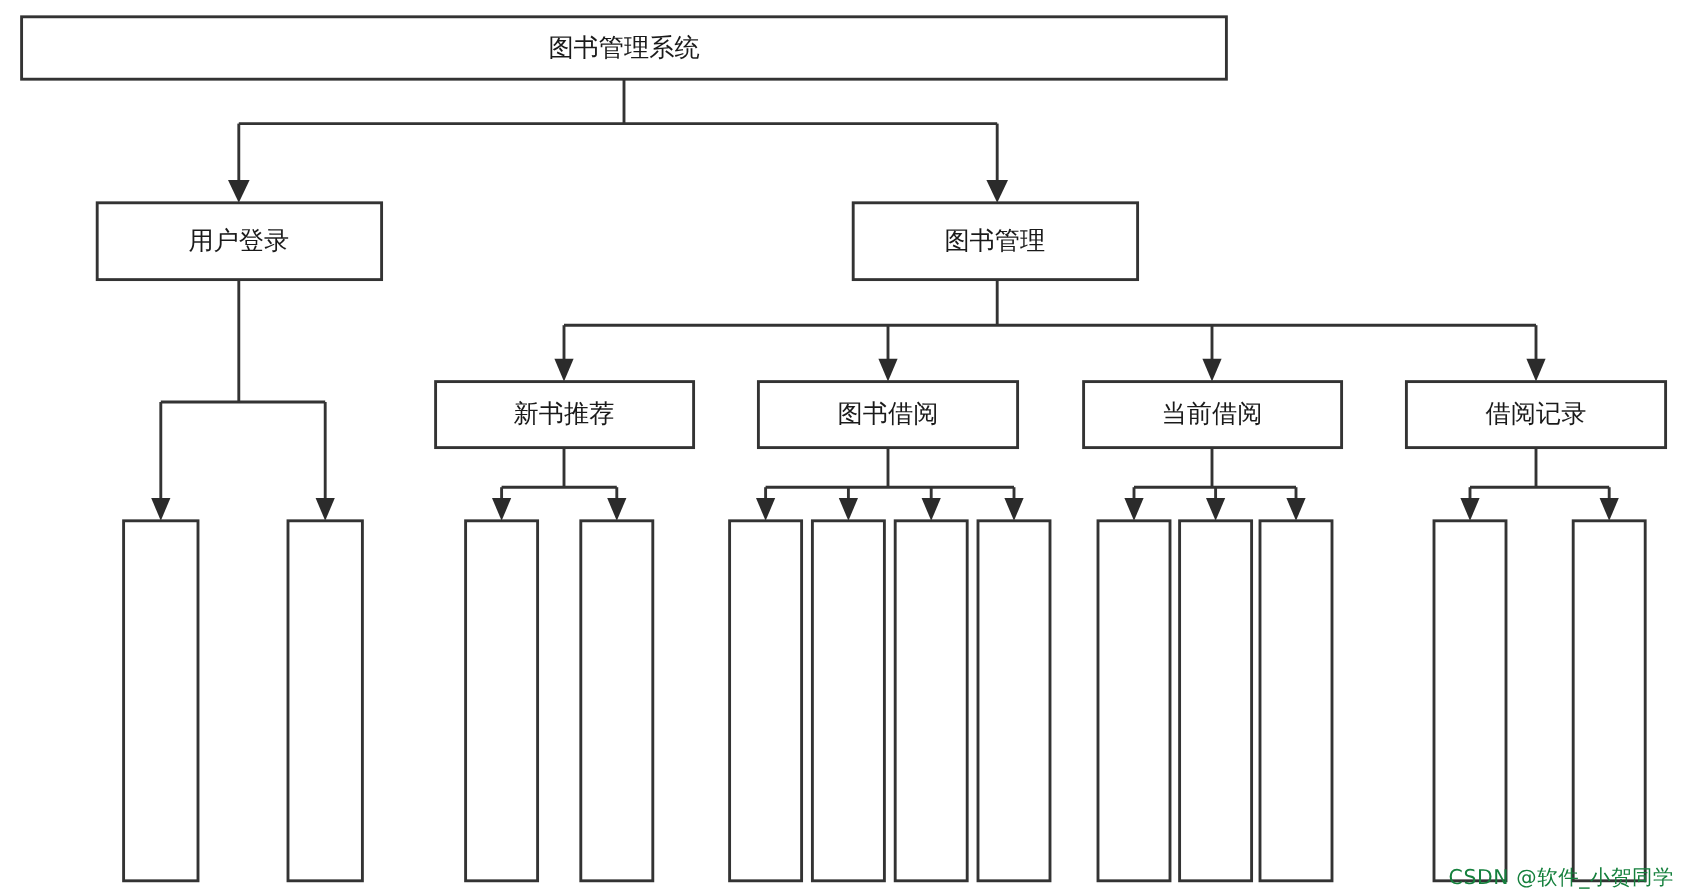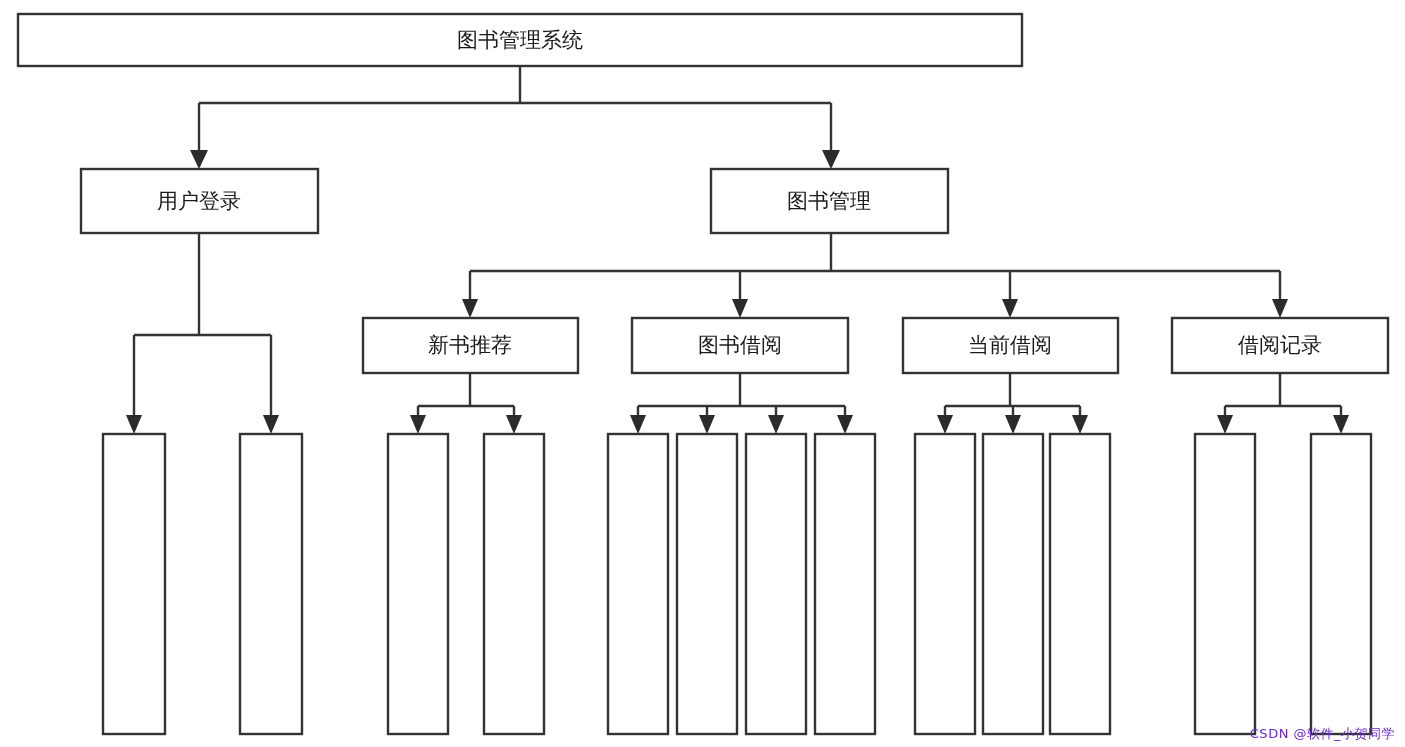--- a/index.html
+++ b/index.html
@@ -55,22 +55,22 @@
     position: absolute;
     display: flex;
     align-items: center;
     justify-content: center;
   }
   .watermark {
     position: absolute;
     right: 10px;
     bottom: 4px;
     font-family: "DejaVu Sans", "Liberation Sans", sans-serif;
-    font-size: 13px;
-    color: #6d28d9;
+    font-size: 17px;
+    color: #15803d;
     letter-spacing: 0.5px;
     white-space: nowrap;
     user-select: none;
   }
 </style>
 </head>
 <body>
 
 <div id="diagram-root">
 

